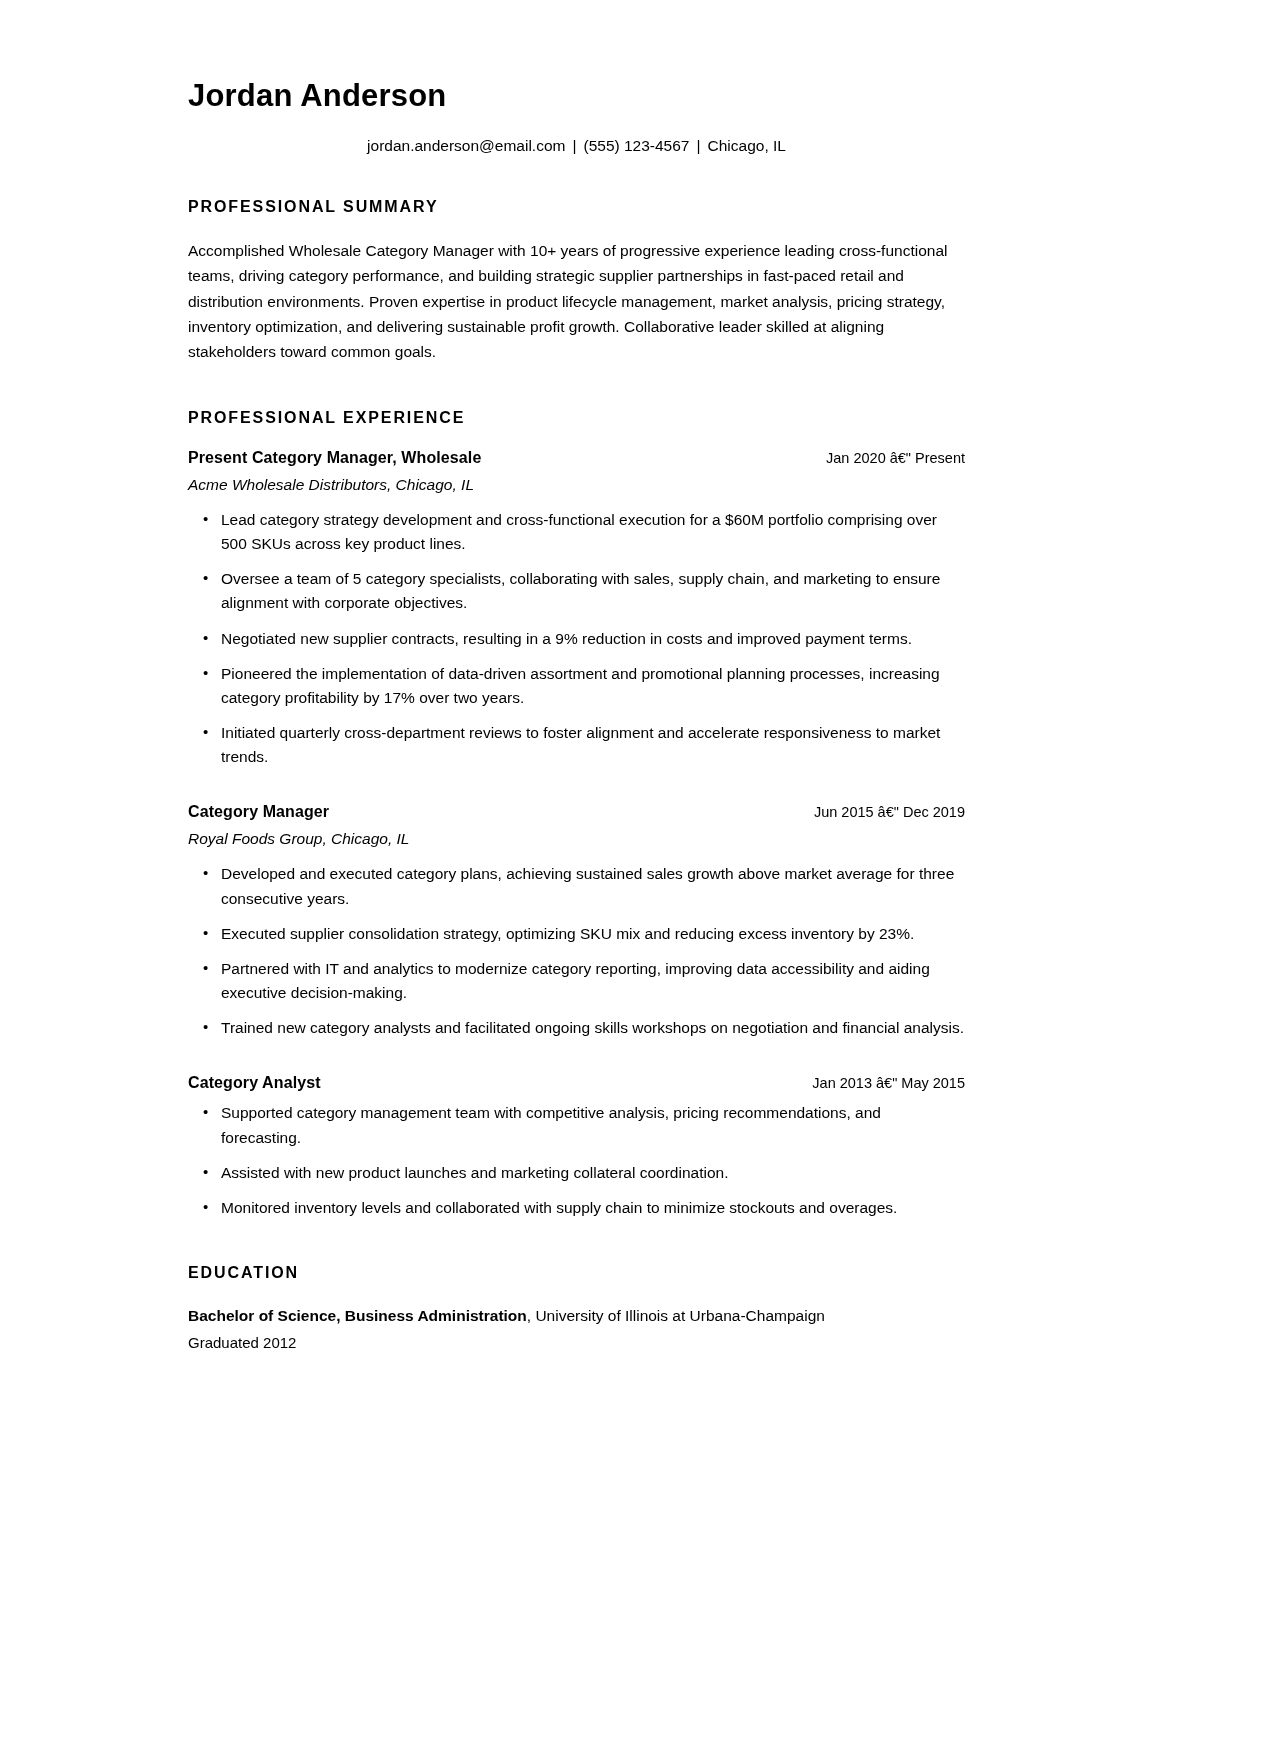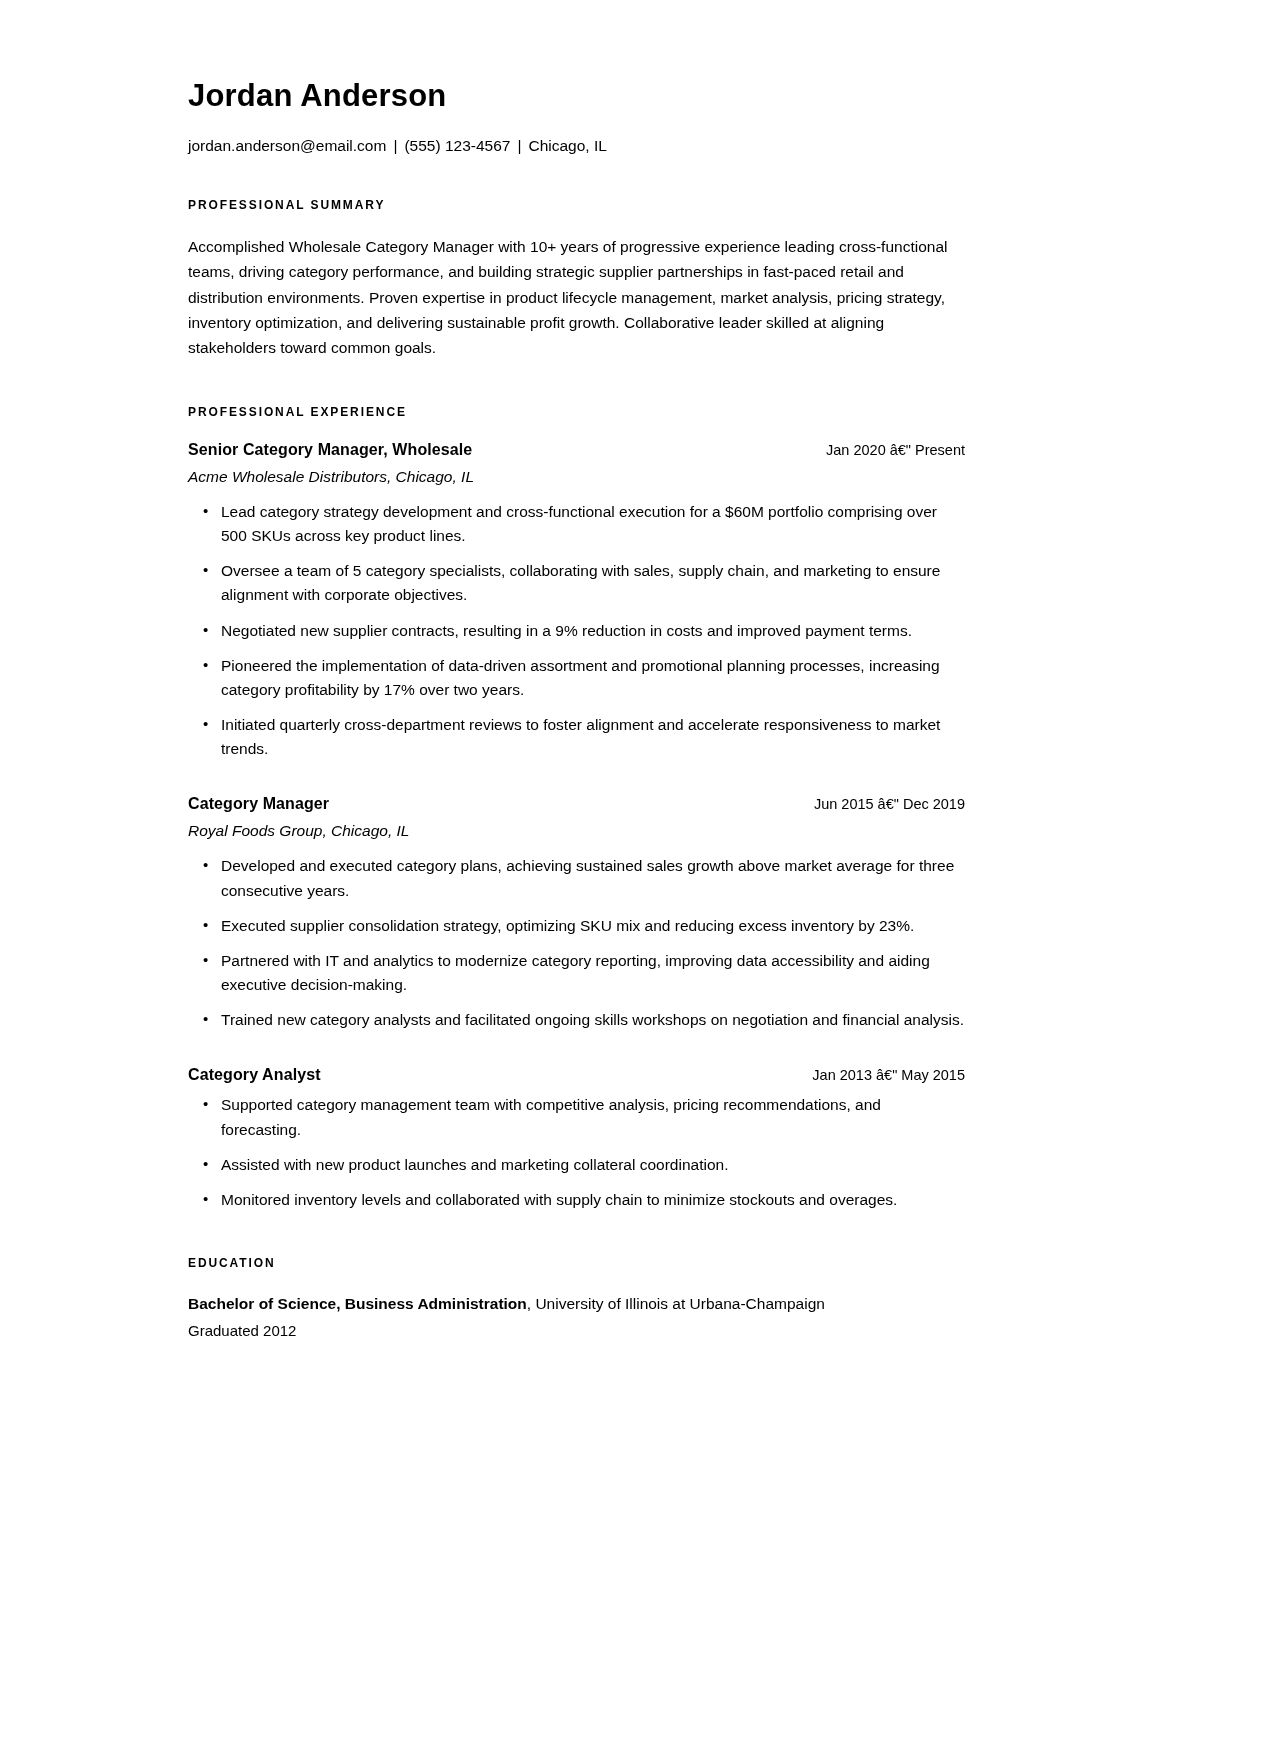--- a/index.html
+++ b/index.html
@@ -31,31 +31,32 @@
     font-weight: bold;
     letter-spacing: 0.2px;
     line-height: 1.15;
     margin: 0 0 22px 0;
   }
   .contact {
     font-size: 15.5px;
     line-height: 1.3;
     margin: 0 0 42px 0;
     white-space: nowrap;
+    text-align: center;
   }
   .contact .sep {
     padding: 0 7px;
   }
 
   
   .section {
     margin-bottom: 0;
   }
   .section-title {
-    font-size: 12px;
+    font-size: 16px;
     font-weight: bold;
     letter-spacing: 1.9px;
     text-transform: uppercase;
     margin: 0 0 22px 0;
   }
   .summary {
     font-size: 15.5px;
     line-height: 1.64;
     margin: 0 0 44px 0;
     text-align: left;
@@ -136,21 +137,21 @@
     <div class="section">
       <h2 class="section-title">PROFESSIONAL SUMMARY</h2>
       <p class="summary">Accomplished Wholesale Category Manager with 10+ years of progressive experience leading cross-functional teams, driving category performance, and building strategic supplier partnerships in fast-paced retail and distribution environments. Proven expertise in product lifecycle management, market analysis, pricing strategy, inventory optimization, and delivering sustainable profit growth. Collaborative leader skilled at aligning stakeholders toward common goals.</p>
     </div>
 
     <div class="section">
       <h2 class="section-title">PROFESSIONAL EXPERIENCE</h2>
 
       <div class="job">
         <div class="job-head">
-          <span class="job-title">Senior Category Manager, Wholesale</span>
+          <span class="job-title">Present Category Manager, Wholesale</span>
           <span class="job-dates">Jan 2020 â€" Present</span>
         </div>
         <div class="job-company">Acme Wholesale Distributors, Chicago, IL</div>
         <ul class="bullets">
           <li>Lead category strategy development and cross-functional execution for a $60M portfolio comprising over 500 SKUs across key product lines.</li>
           <li>Oversee a team of 5 category specialists, collaborating with sales, supply chain, and marketing to ensure alignment with corporate objectives.</li>
           <li>Negotiated new supplier contracts, resulting in a 9% reduction in costs and improved payment terms.</li>
           <li>Pioneered the implementation of data-driven assortment and promotional planning processes, increasing category profitability by 17% over two years.</li>
           <li>Initiated quarterly cross-department reviews to foster alignment and accelerate responsiveness to market trends.</li>
         </ul>

